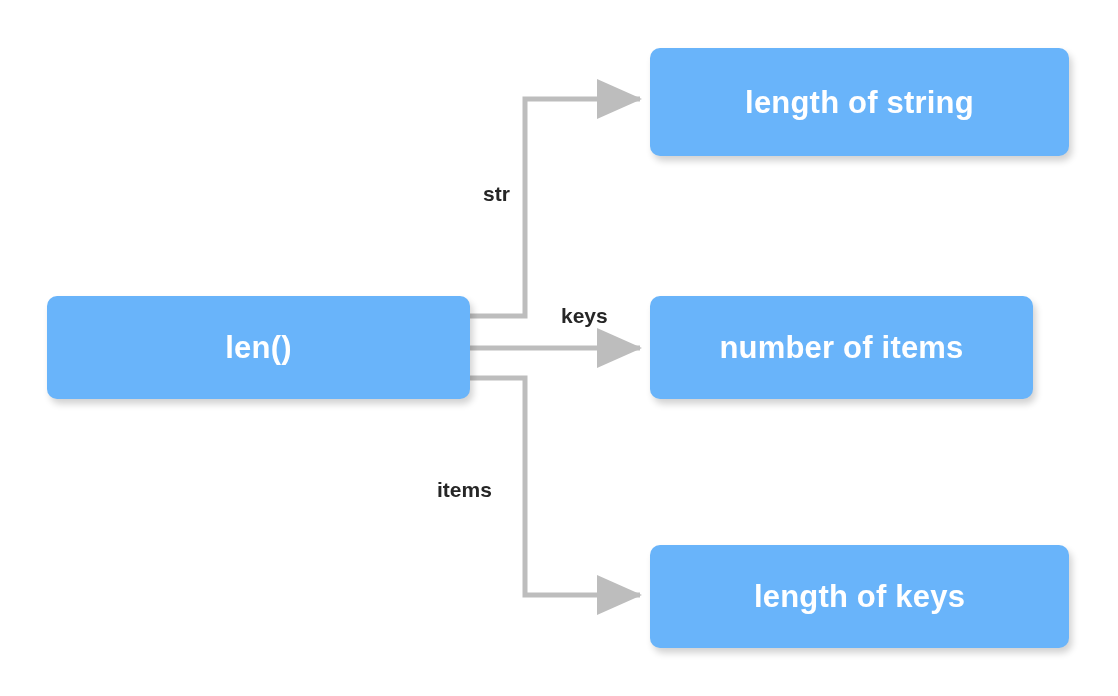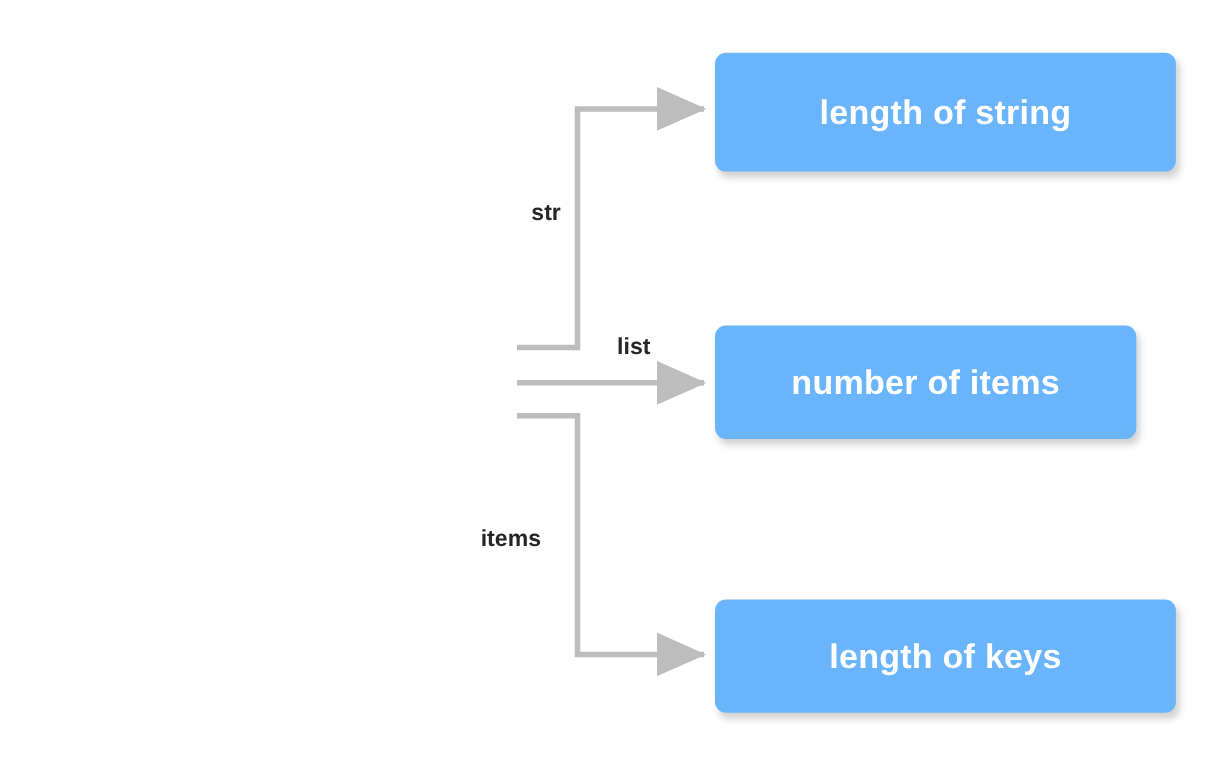--- a/index.html
+++ b/index.html
@@ -72,30 +72,33 @@
       </marker>
     </defs>
 
     <path d="M470,316 L525,316 L525,99 L640,99" fill="none" stroke="#bdbdbd" stroke-width="5" stroke-linecap="butt" stroke-linejoin="miter" marker-end="url(#arrowhead)"></path>
 
     <path d="M470,348 L640,348" fill="none" stroke="#bdbdbd" stroke-width="5" stroke-linecap="butt" marker-end="url(#arrowhead)"></path>
 
     <path d="M470,378 L525,378 L525,595 L640,595" fill="none" stroke="#bdbdbd" stroke-width="5" stroke-linecap="butt" stroke-linejoin="miter" marker-end="url(#arrowhead)"></path>
   </svg>
 
+  <div class="node node-root">
+    <span class="node-label">len()</span>
+  </div>
 
   <div class="node node-str">
     <span class="node-label">length of string</span>
   </div>
 
   <div class="node node-list">
     <span class="node-label">number of items</span>
   </div>
 
   <div class="node node-dict">
     <span class="node-label">length of keys</span>
   </div>
 
   <span class="edge-label edge-label-str">str</span>
-  <span class="edge-label edge-label-list">list</span>
+  <span class="edge-label edge-label-list">keys</span>
   <span class="edge-label edge-label-dict">items</span>
 
 </div>
 
 </body></html>

